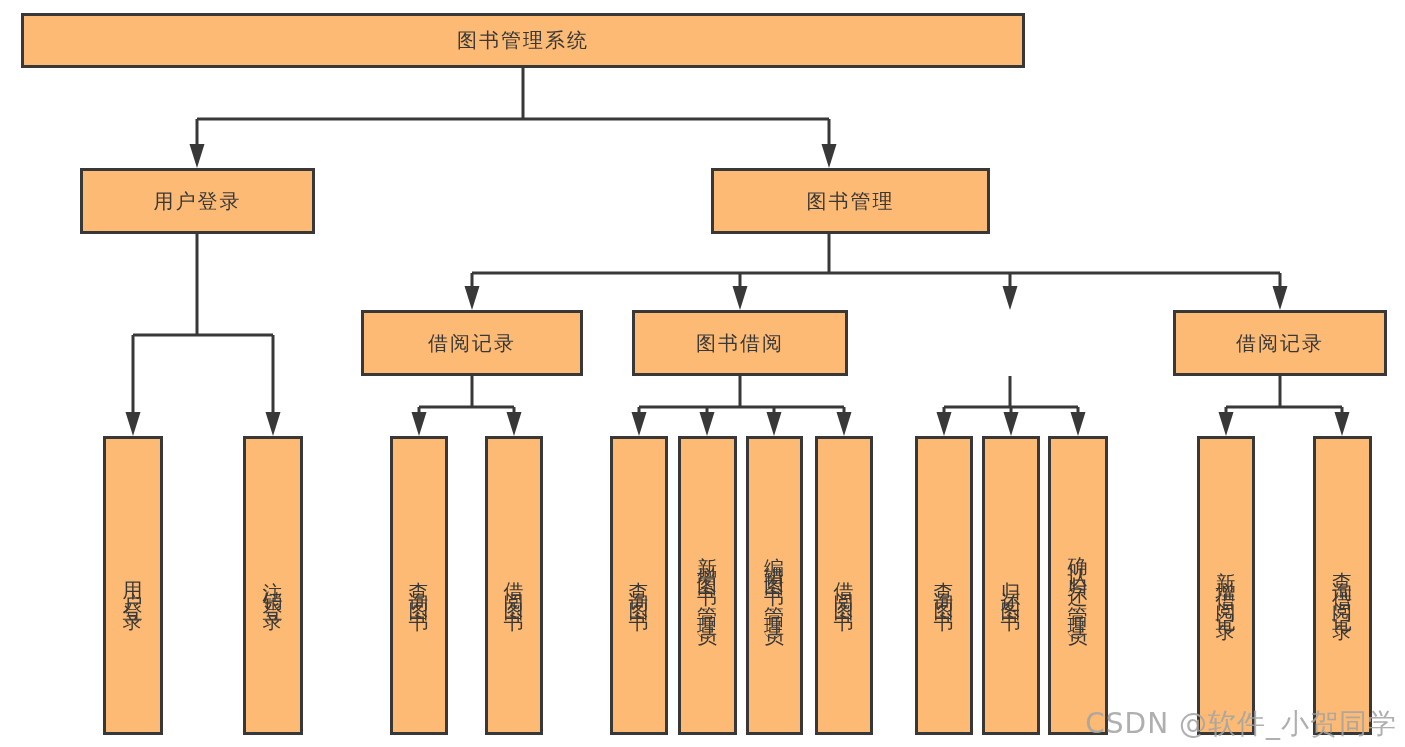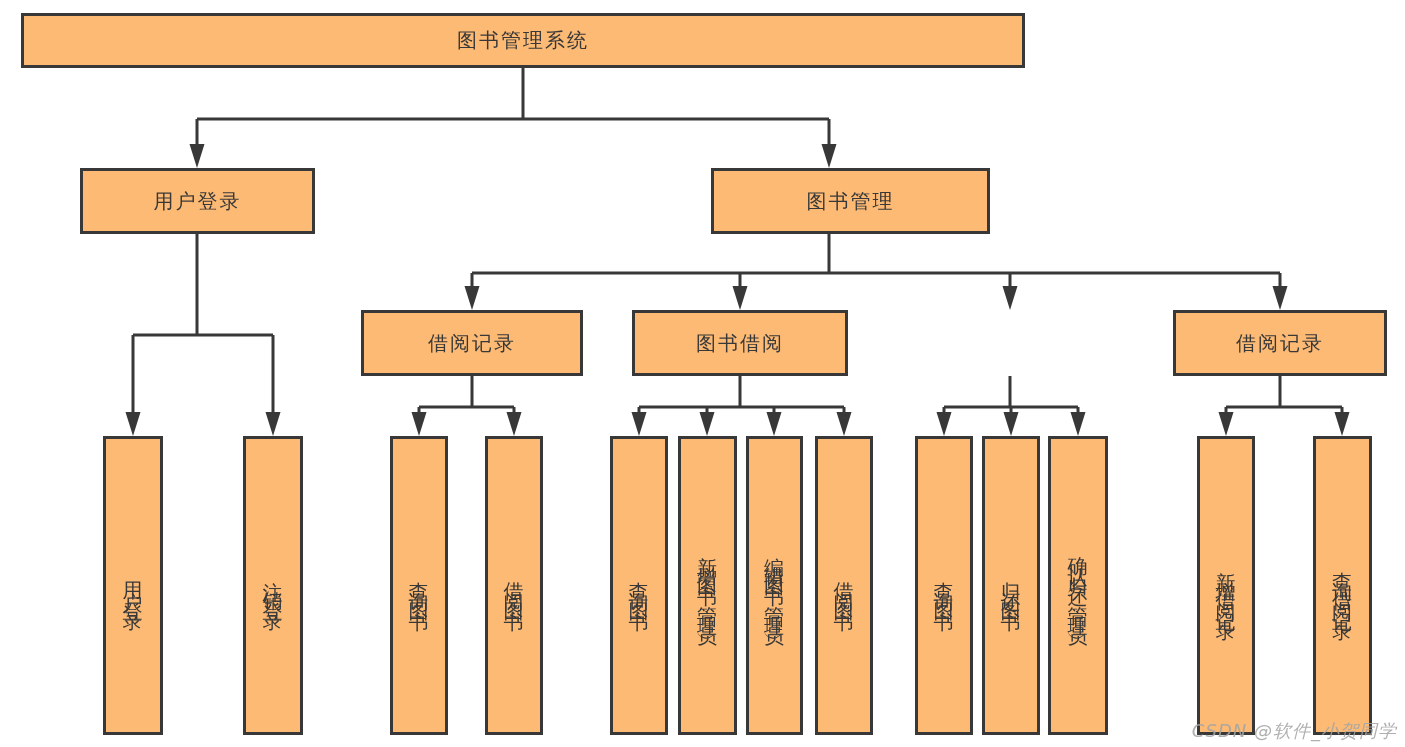--- a/index.html
+++ b/index.html
@@ -34,25 +34,24 @@
     font-size:20px;
     letter-spacing:10px;
     line-height:1;
     white-space:nowrap;
   }
   .watermark{
     position:absolute;
     right:8px;
     bottom:4px;
     z-index:5;
-    font-size:18px;
+    font-size:28px;
     color:rgba(164,164,164,0.88);
     letter-spacing:1px;
     white-space:nowrap;
-    font-style:italic;
   }
 </style>
 </head>
 <body>
 
 <div class="stage">
 
   <svg class="connectors" width="1405" height="747" viewBox="0 0 1405 747">
     <g stroke="#383838" stroke-width="3" fill="none">
       <path d="M523,68 V119 M197,119 H829 M197,119 V150 M829,119 V150"></path>

